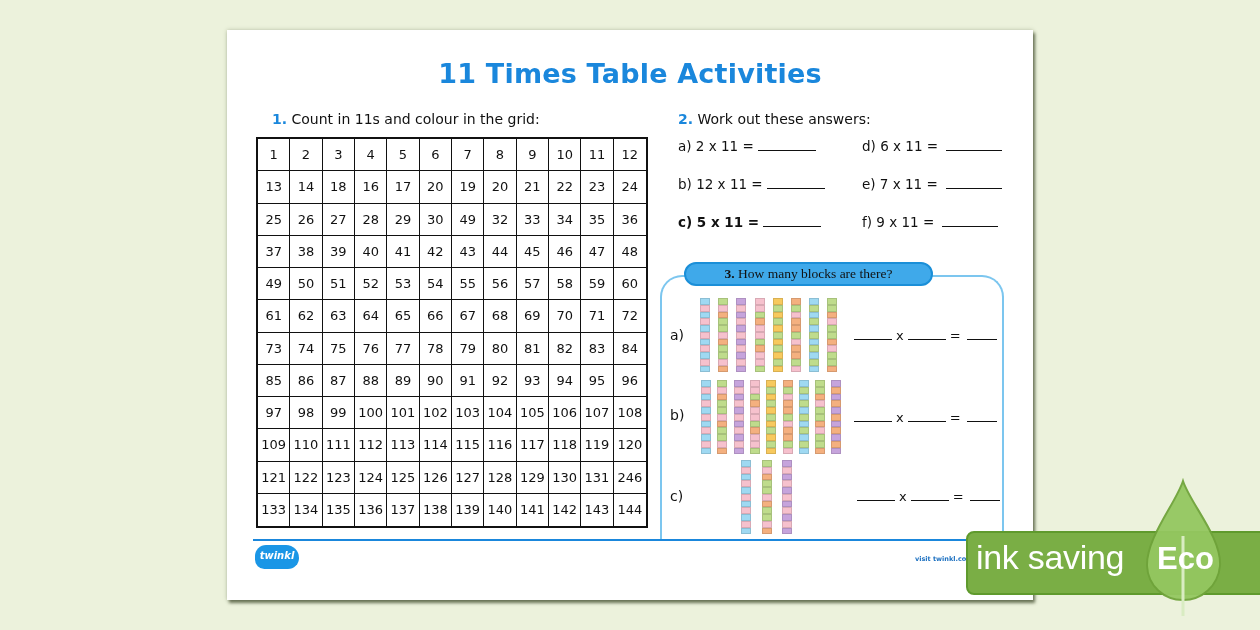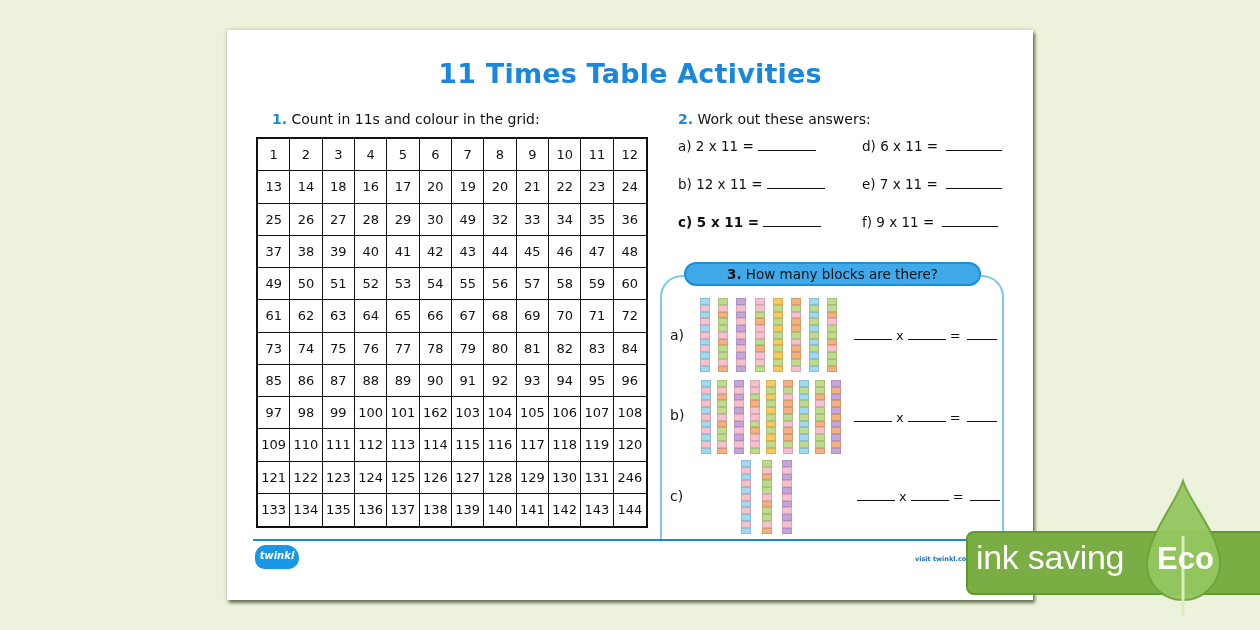--- a/index.html
+++ b/index.html
@@ -39,23 +39,23 @@
   
   .answers { position: absolute; left: 451px; top: 108px; width: 330px; height: 100px; }
   .ans { position: absolute; font-size: 13.5px; color: #111; white-space: nowrap; }
   .blank { display: inline-block; border-bottom: 1.2px solid #111; height: 12px; vertical-align: baseline; margin-left: 4px; }
   
   .frame {
     position: absolute; left: 433px; top: 245px; width: 344px; height: 266px;
     border: 2px solid #7cc6ef; border-bottom: none; border-radius: 22px 22px 0 0;
   }
   .pill {
-    position: absolute; left: 457px; top: 232px; width: 297px; height: 24px;
+    position: absolute; left: 457px; top: 232px; width: 249px; height: 24px;
     background: #3fa9ea; border: 2px solid #1b8fd8; border-radius: 14px;
-    color: #111; font-size: 13.5px; text-align: center; line-height: 20px;
+    color: #111; font-size: 13.5px; text-align: center; line-height: 20px; font-family: Liberation Serif, serif;
   }
   .pill .q-num { color: #111; }
   .row-label { position: absolute; font-size: 14px; color: #111; }
   .blocks { position: absolute; }
   .col {
     position: absolute; width: 10px; display: flex; flex-direction: column;
   }
   .blk {
     width: 10px; height: 6.75px; border: 1px solid rgba(0,0,0,0.12);
   }
@@ -190,21 +190,21 @@
       <div class="cell">92</div>
       <div class="cell">93</div>
       <div class="cell">94</div>
       <div class="cell">95</div>
       <div class="cell last-col">96</div>
       <div class="cell">97</div>
       <div class="cell">98</div>
       <div class="cell">99</div>
       <div class="cell">100</div>
       <div class="cell">101</div>
-      <div class="cell">162</div>
+      <div class="cell">102</div>
       <div class="cell">103</div>
       <div class="cell">104</div>
       <div class="cell">105</div>
       <div class="cell">106</div>
       <div class="cell">107</div>
       <div class="cell last-col">108</div>
       <div class="cell">109</div>
       <div class="cell">110</div>
       <div class="cell">111</div>
       <div class="cell">112</div>

